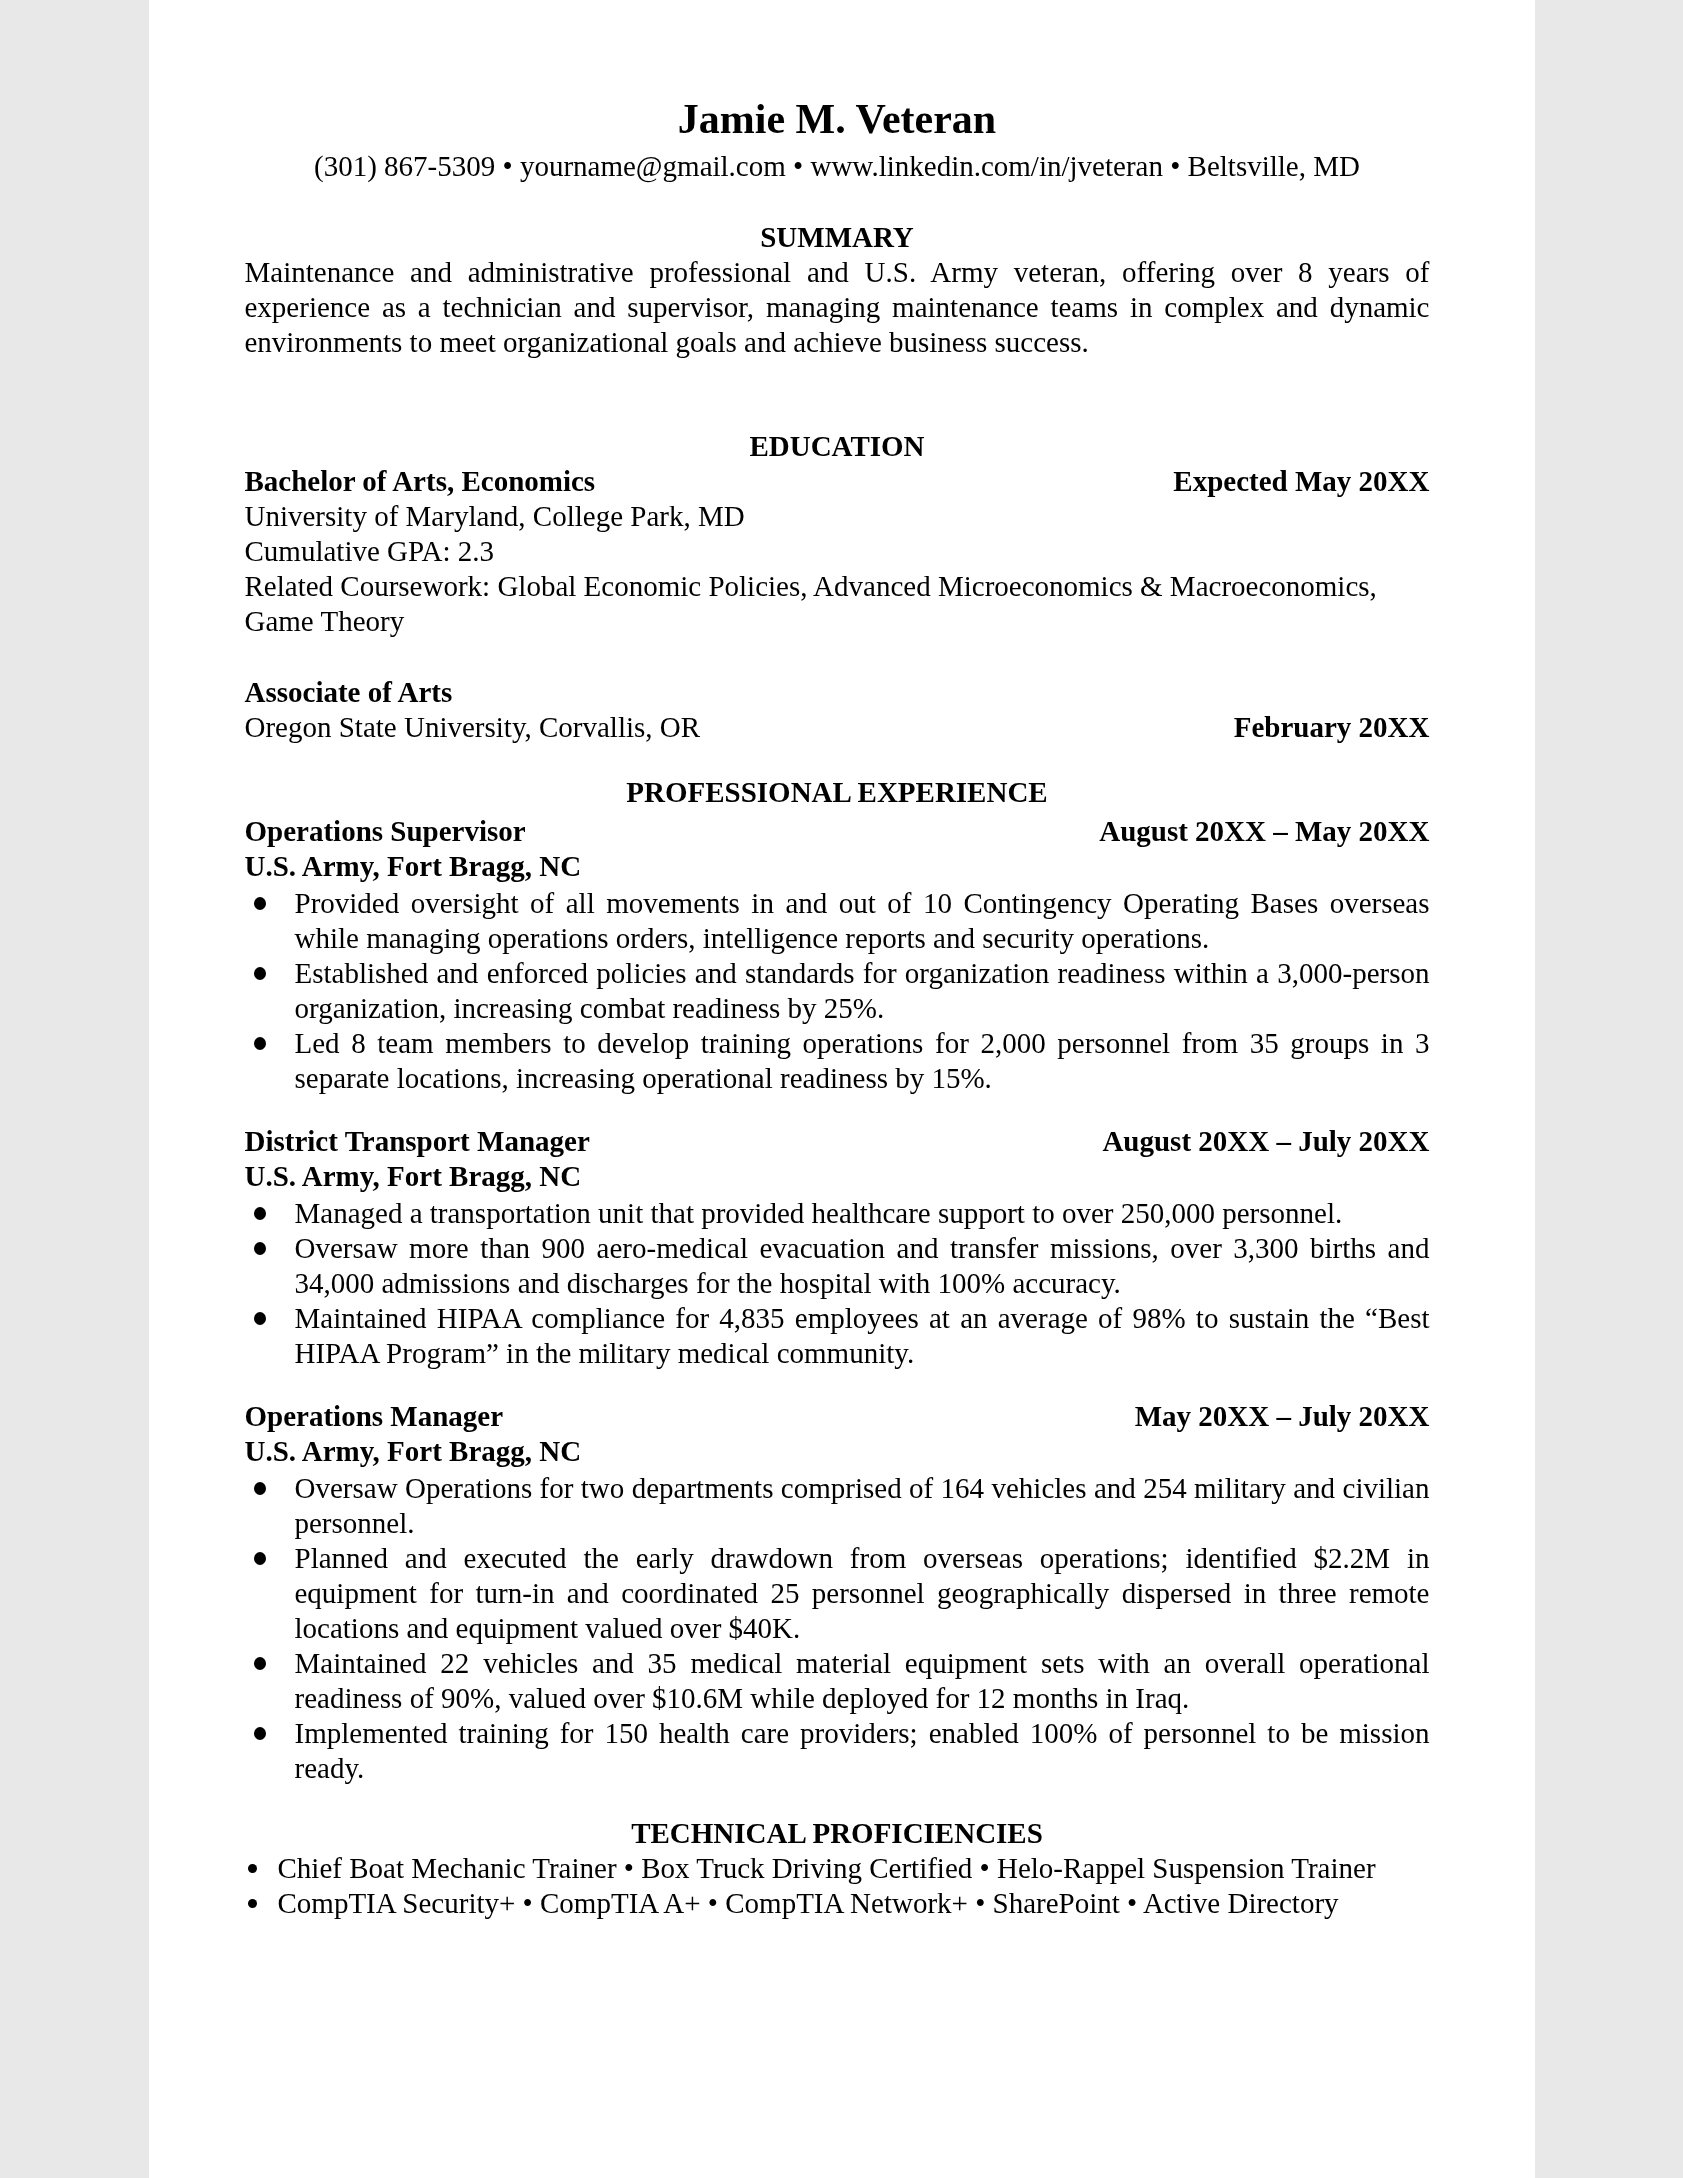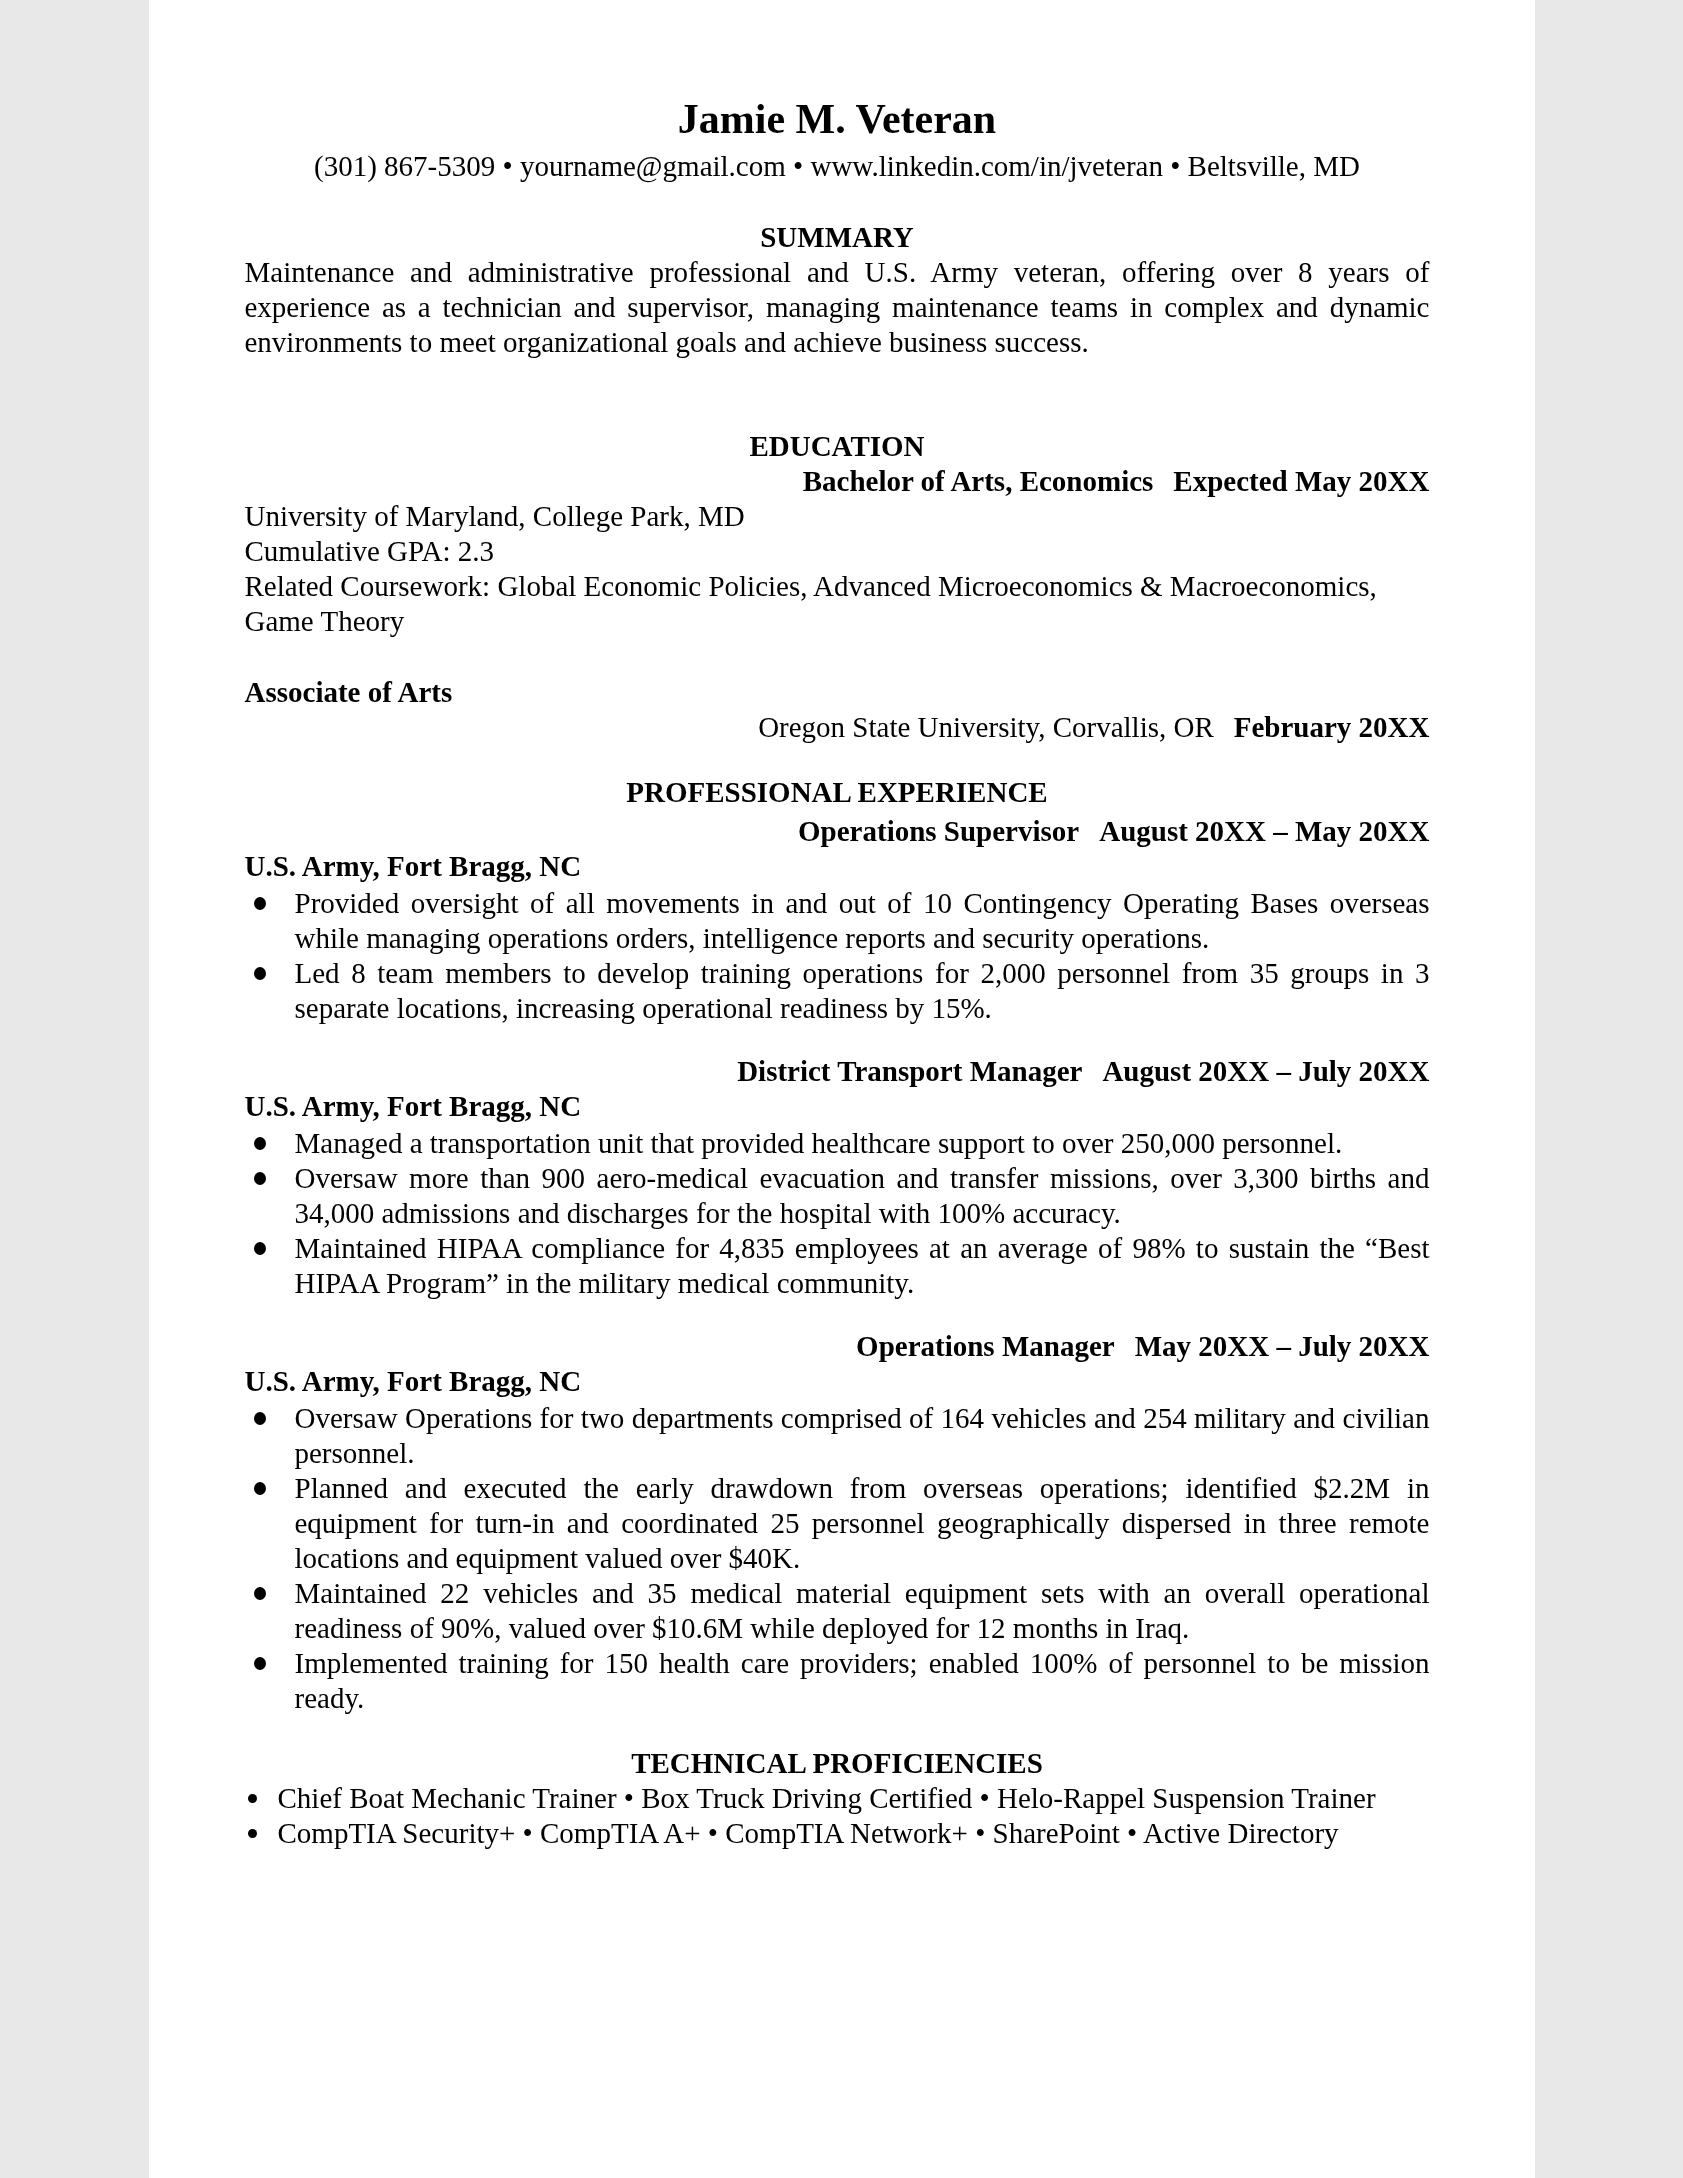--- a/index.html
+++ b/index.html
@@ -15,21 +15,21 @@
   }
   .name{
     text-align:center;font-weight:bold;
     font-size:42px;line-height:48px;
   }
   .contact{text-align:center;margin-top:6px;}
   .sec-heading{text-align:center;font-weight:bold;}
   .summary-heading{margin-top:36px;}
   .summary-text{text-align:justify;}
   .edu-heading{margin-top:69px;}
-  .row{display:flex;justify-content:flex-end;align-items:baseline;}
+  .row{display:flex;justify-content:space-between;align-items:baseline;}
   .b{font-weight:bold;}
   .date{font-weight:bold;white-space:nowrap;margin-left:20px;}
   .edu-entry-2{margin-top:36px;}
   .exp-heading{margin-top:30px;}
   .job{margin-top:4px;}
   .job + .job{margin-top:28px;}
   ul.bullets{margin:2px 0 0 0;padding:0;list-style:none;}
   ul.bullets li{position:relative;padding-left:50px;text-align:justify;}
   ul.bullets li .dot{
     position:absolute;left:9px;top:11px;
@@ -76,20 +76,21 @@
   <div class="sec-heading exp-heading">PROFESSIONAL EXPERIENCE</div>
 
   <div class="job">
     <div class="row">
       <span class="b">Operations Supervisor</span>
       <span class="date">August 20XX – May 20XX</span>
     </div>
     <div class="b">U.S. Army, Fort Bragg, NC</div>
     <ul class="bullets">
       <li><span class="dot"></span><span>Provided oversight of all movements in and out of 10 Contingency Operating Bases overseas while managing operations orders, intelligence reports and security operations.</span></li>
+      <li><span class="dot"></span><span>Established and enforced policies and standards for organization readiness within a 3,000-person organization, increasing combat readiness by 25%.</span></li>
       <li><span class="dot"></span><span>Led 8 team members to develop training operations for 2,000 personnel from 35 groups in 3 separate locations, increasing operational readiness by 15%.</span></li>
     </ul>
   </div>
 
   <div class="job">
     <div class="row">
       <span class="b">District Transport Manager</span>
       <span class="date">August 20XX – July 20XX</span>
     </div>
     <div class="b">U.S. Army, Fort Bragg, NC</div>

